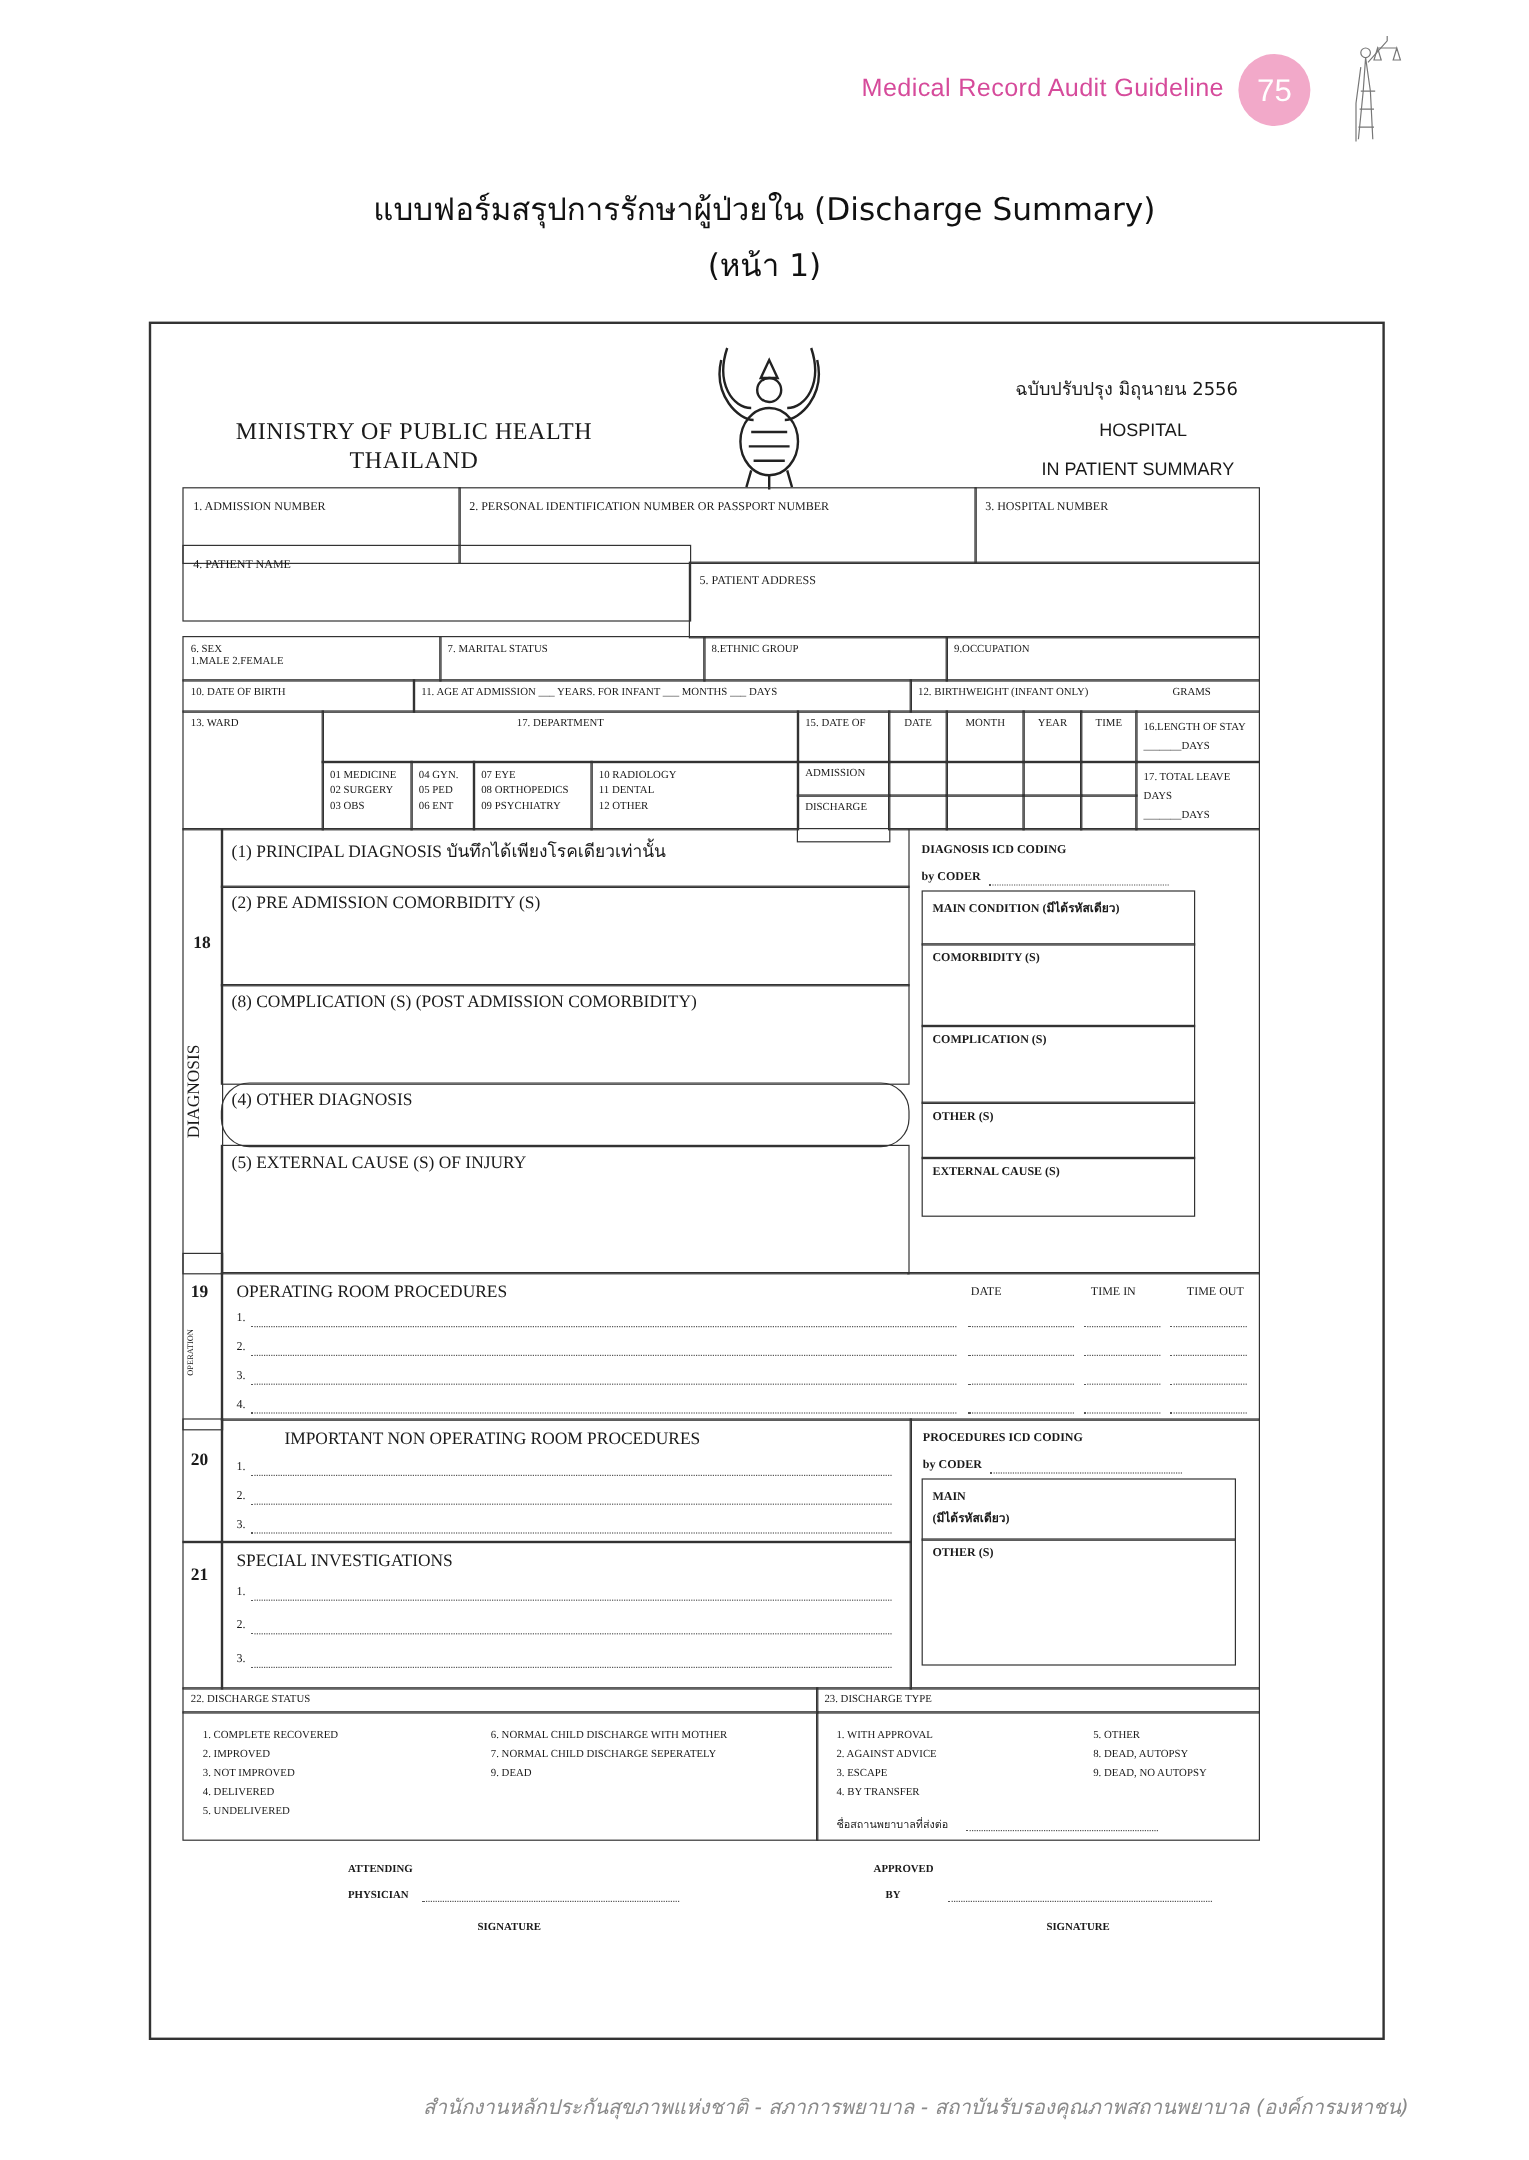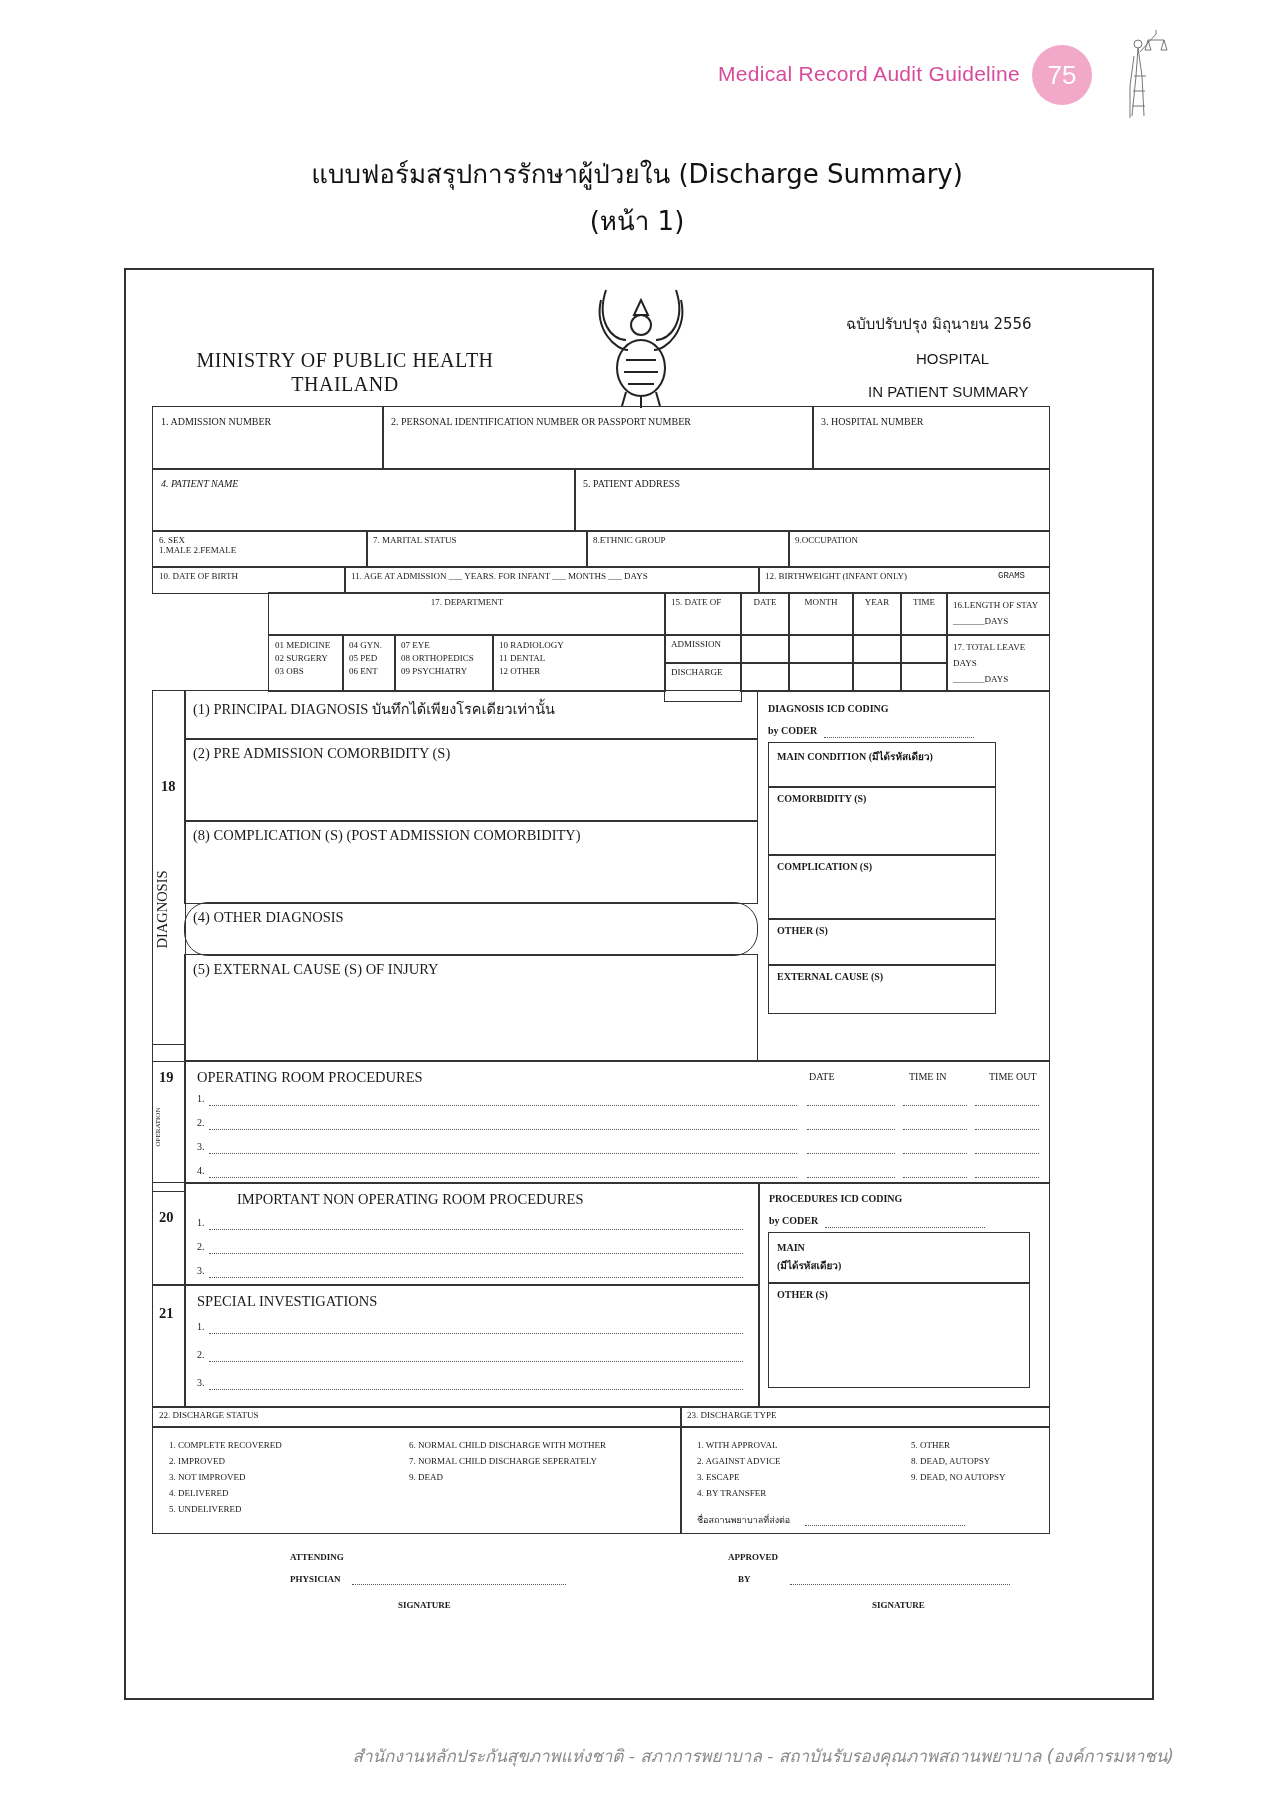--- a/index.html
+++ b/index.html
@@ -68,21 +68,21 @@
   <div class="cell" style="left:26px;top:136px;width:232px;height:64px;">
     <span class="sm">1. ADMISSION NUMBER</span>
   </div>
   <div class="cell" style="left:256px;top:136px;width:432px;height:64px;">
     <span class="sm">2. PERSONAL IDENTIFICATION NUMBER OR PASSPORT NUMBER</span>
   </div>
   <div class="cell" style="left:686px;top:136px;width:238px;height:64px;">
     <span class="sm">3. HOSPITAL NUMBER</span>
   </div>
 
-  <div class="cell" style="left:26px;top:198px;width:424px;height:64px;font-style:italic;">
+  <div class="cell" style="left:26px;top:184px;width:424px;height:64px;">
     <span class="sm">4. PATIENT NAME</span>
   </div>
   <div class="cell" style="left:448px;top:198px;width:476px;height:64px;">
     <span class="sm">5. PATIENT ADDRESS</span>
   </div>
 
   <div class="cell xs" style="left:26px;top:260px;width:216px;height:38px;padding:4px 6px;">
     <div>6. SEX</div>
     <div>1.MALE 2.FEMALE</div>
   </div>
@@ -97,23 +97,26 @@
   </div>
 
   <div class="cell xs" style="left:26px;top:296px;width:194px;height:28px;padding:4px 6px;">
     <span>10. DATE OF BIRTH</span>
   </div>
   <div class="cell xs" style="left:218px;top:296px;width:416px;height:28px;padding:4px 6px;">
     <span>11. AGE AT ADMISSION ___ YEARS. FOR INFANT ___ MONTHS ___ DAYS</span>
   </div>
   <div class="cell xs" style="left:632px;top:296px;width:292px;height:28px;padding:4px 6px;">
     <span>12. BIRTHWEIGHT (INFANT ONLY)</span>
-    <span style="position:absolute;right:24px;font-family:Liberation Mono, monospace;">GRAMS</span>
-  </div>
-
+    <span style="position:absolute;right:40px;">GRAMS</span>
+  </div>
+
+  <div class="cell xs" style="left:26px;top:322px;width:118px;height:100px;padding:4px 6px;">
+    <span>13. WARD</span>
+  </div>
   <div class="cell xs" style="left:142px;top:322px;width:398px;height:44px;text-align:center;padding-top:4px;">
     <span>17. DEPARTMENT</span>
   </div>
   <div class="cell xs" style="left:142px;top:364px;width:76px;height:58px;line-height:13px;padding:4px 6px;">
     <div>01 MEDICINE</div>
     <div>02 SURGERY</div>
     <div>03 OBS</div>
   </div>
   <div class="cell xs" style="left:216px;top:364px;width:54px;height:58px;line-height:13px;padding:4px 6px;">
     <div>04 GYN.</div>

